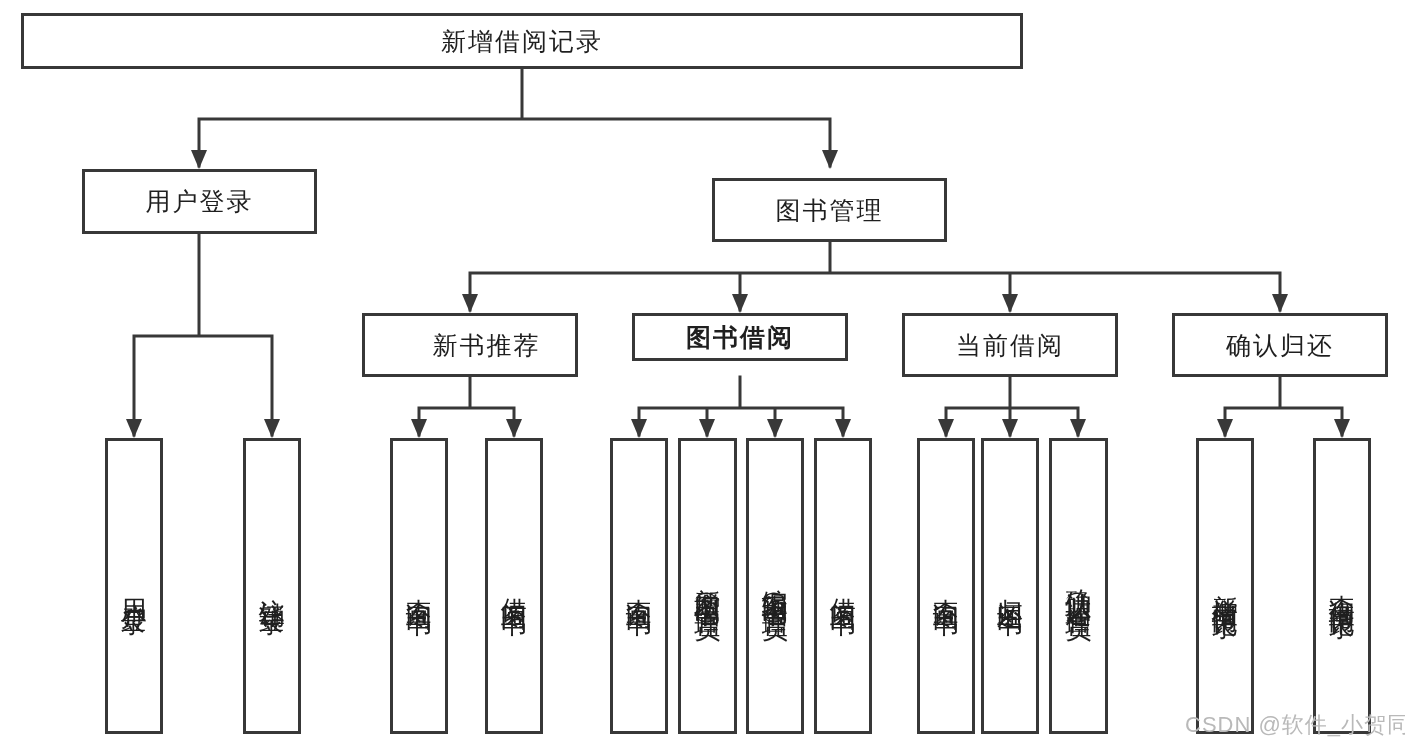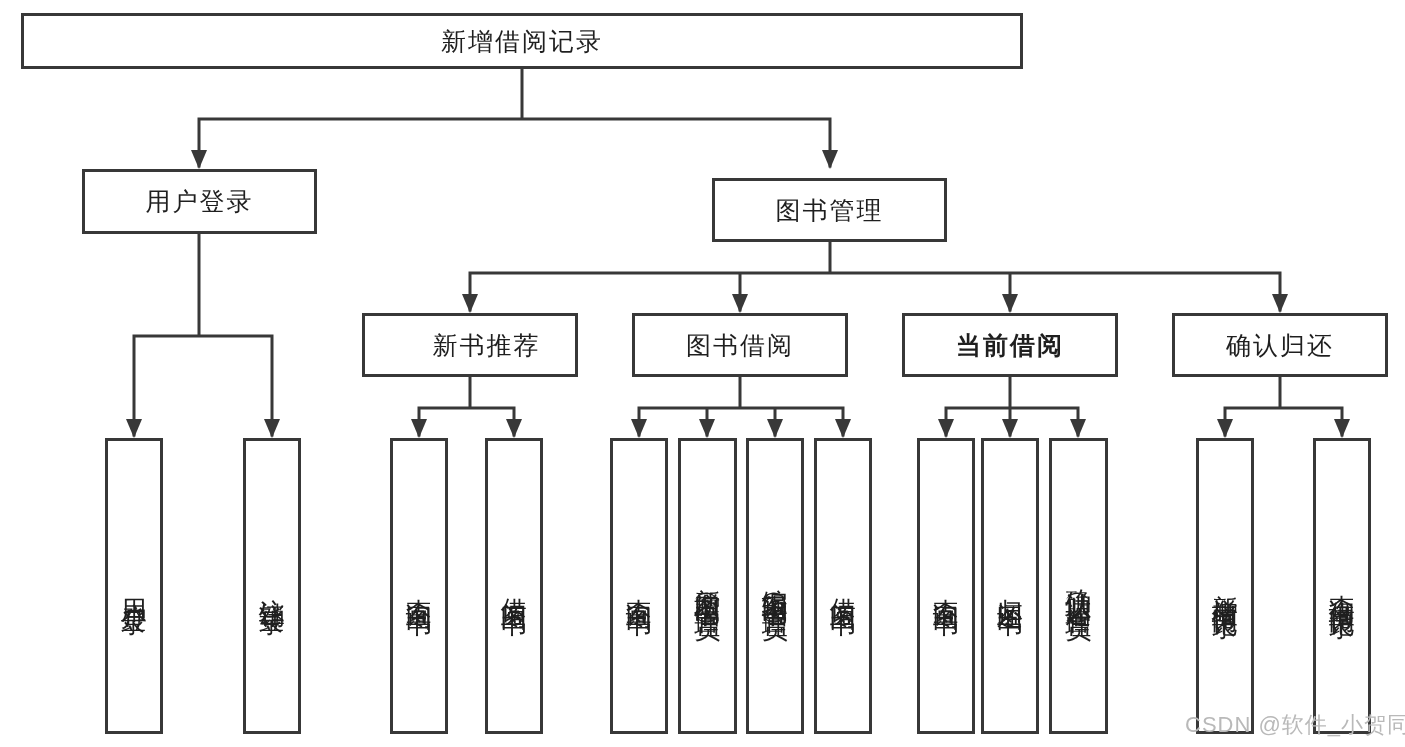--- a/index.html
+++ b/index.html
@@ -39,22 +39,22 @@
     text-orientation: mixed;
     letter-spacing: 4px;
     line-height: 1.1;
     white-space: nowrap;
   }
   
   .n-root { left: 21px;   top: 13px;  width: 1002px; height: 56px; }
   .n-l2a  { left: 82px;   top: 169px; width: 235px;  height: 65px; }
   .n-l2b  { left: 712px;  top: 178px; width: 235px;  height: 64px; }
   .n-l3a  { left: 362px;  top: 313px; width: 216px;  height: 64px; padding-left: 33px; }
-  .n-l3b  { left: 632px;  top: 313px; width: 216px;  height: 64px; }
-  .n-l3c  { left: 902px;  top: 313px; width: 216px;  height: 64px; font-weight: bold; }
+  .n-l3b  { left: 632px;  top: 313px; width: 216px;  height: 48px; font-weight: bold; }
+  .n-l3c  { left: 902px;  top: 313px; width: 216px;  height: 64px; }
   .n-l3d  { left: 1172px; top: 313px; width: 216px;  height: 64px; }
   .tall   { top: 438px; height: 296px; width: 58px; }
   .n-t1  { left: 105px; }
   .n-t2  { left: 243px; }
   .n-t3  { left: 390px; }
   .n-t4  { left: 485px; }
   .n-t5  { left: 610px; }
   .n-t6  { left: 678px; width: 59px; }
   .n-t7  { left: 746px; }
   .n-t8  { left: 814px; }

